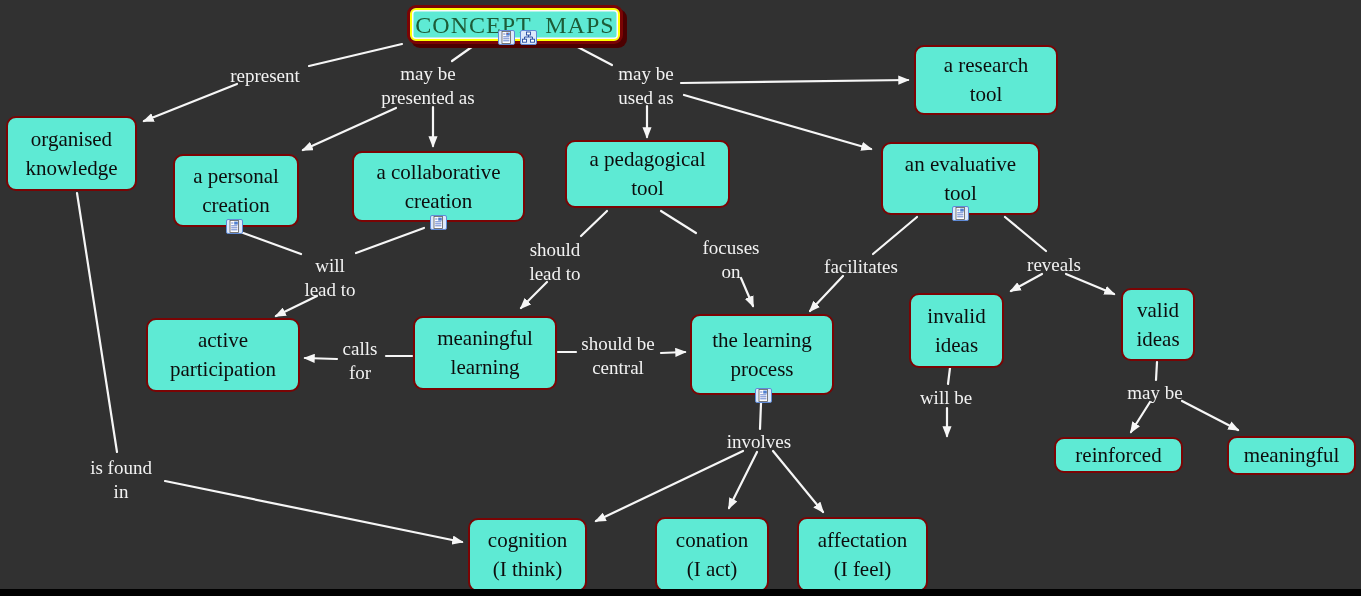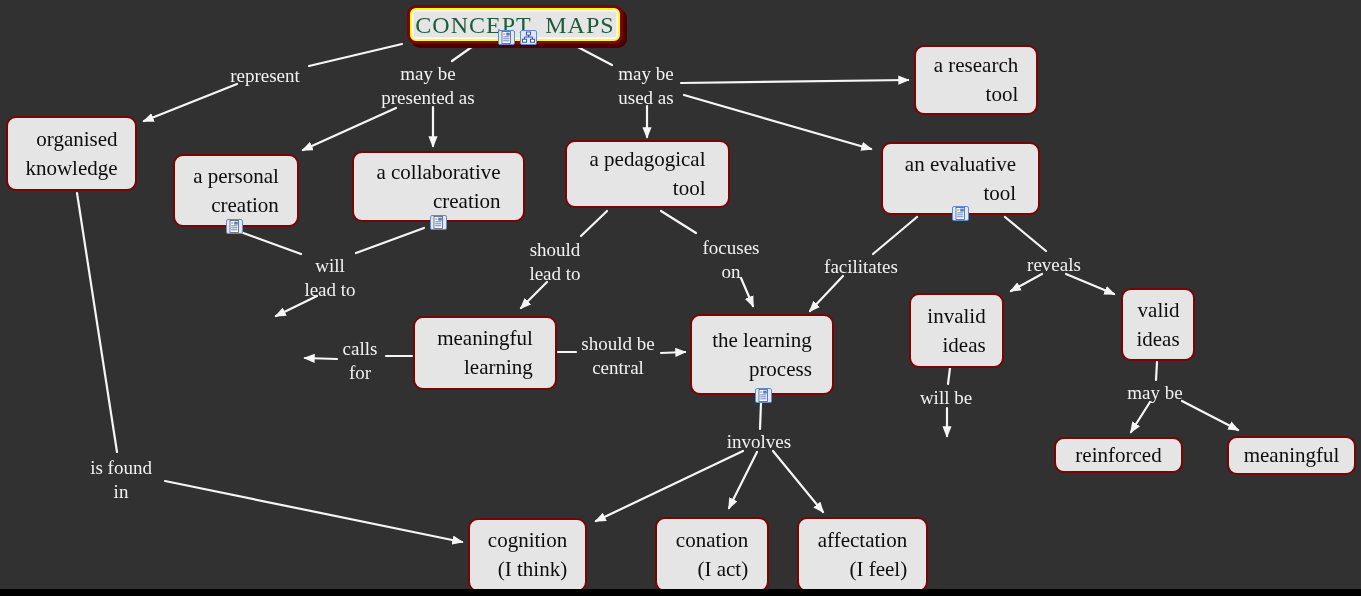--- a/index.html
+++ b/index.html
@@ -4,24 +4,24 @@
 <style>
   html,body{margin:0;padding:0;background:#000;}
   .canvas{
     position:relative;width:1361px;height:596px;background:#313131;overflow:hidden;
     font-family:"Liberation Serif","DejaVu Serif",serif;
   }
   svg.wires{position:absolute;left:0;top:0;z-index:1;}
   .wire{stroke:#f6f6f6;stroke-width:2.2;stroke-linecap:round;}
   .node{
     position:absolute;box-sizing:border-box;z-index:2;
-    background:#e5e5e5;border:2.5px solid #7a0404;border-radius:10px;
+    background:#5eead4;border:2.5px solid #7a0404;border-radius:10px;
     color:#0d0d0d;font-size:21px;line-height:1.38;
     display:flex;align-items:center;justify-content:center;
-    text-align:right;white-space:pre-line;cursor:default;
+    text-align:center;white-space:pre-line;cursor:default;
   }
   .title-node{
     font-size:24px;letter-spacing:1px;color:#1d5c38;white-space:pre;
     border-width:3px;border-radius:9px;line-height:1;
     box-shadow:inset 0 0 0 2px #ffff00, inset 0 0 0 3.5px #fbfbfb, 4px 4px 0 0 #4d0000;
   }
   .elabel{
     position:absolute;z-index:2;color:#f2f2f2;font-size:19px;line-height:1.24;
     text-align:center;white-space:pre-line;
   }
@@ -87,24 +87,26 @@
   <div class="node title-node" style="left:407px;top:5px;width:216px;height:39px">CONCEPT  MAPS</div>
 
   <div class="node" style="left:6px;top:116px;width:131px;height:75px">organised
 knowledge</div>
   <div class="node" style="left:173px;top:154px;width:126px;height:73px">a personal
 creation</div>
   <div class="node" style="left:352px;top:151px;width:173px;height:71px">a collaborative
 creation</div>
   <div class="node" style="left:565px;top:140px;width:165px;height:68px">a pedagogical
 tool</div>
-  <div class="node" style="left:914px;top:45px;width:124px;height:70px">a research
+  <div class="node" style="left:914px;top:45px;width:144px;height:70px">a research
 tool</div>
   <div class="node" style="left:881px;top:142px;width:159px;height:73px">an evaluative
 tool</div>
+  <div class="node" style="left:146px;top:318px;width:154px;height:74px">active
+participation</div>
   <div class="node" style="left:413px;top:316px;width:144px;height:74px">meaningful
 learning</div>
   <div class="node" style="left:690px;top:314px;width:144px;height:81px">the learning
 process</div>
   <div class="node" style="left:909px;top:293px;width:95px;height:75px">invalid
 ideas</div>
   <div class="node" style="left:1121px;top:288px;width:74px;height:73px">valid
 ideas</div>
   <div class="node" style="left:1054px;top:437px;width:129px;height:36px">reinforced</div>
   <div class="node" style="left:1227px;top:436px;width:129px;height:39px">meaningful</div>

